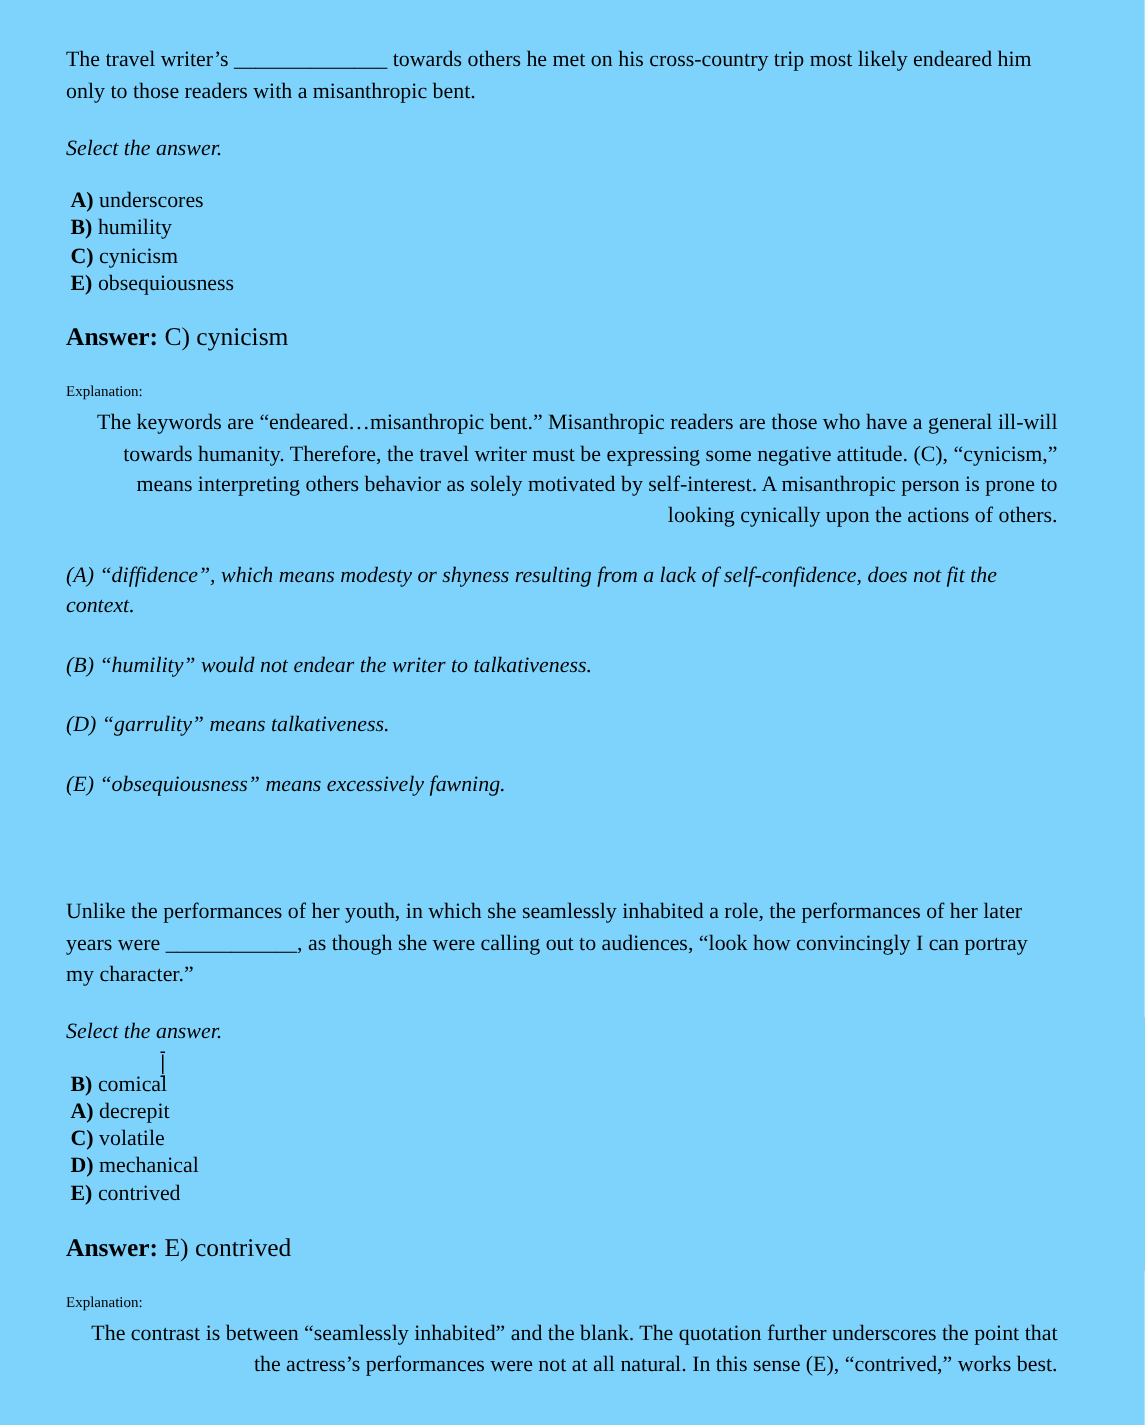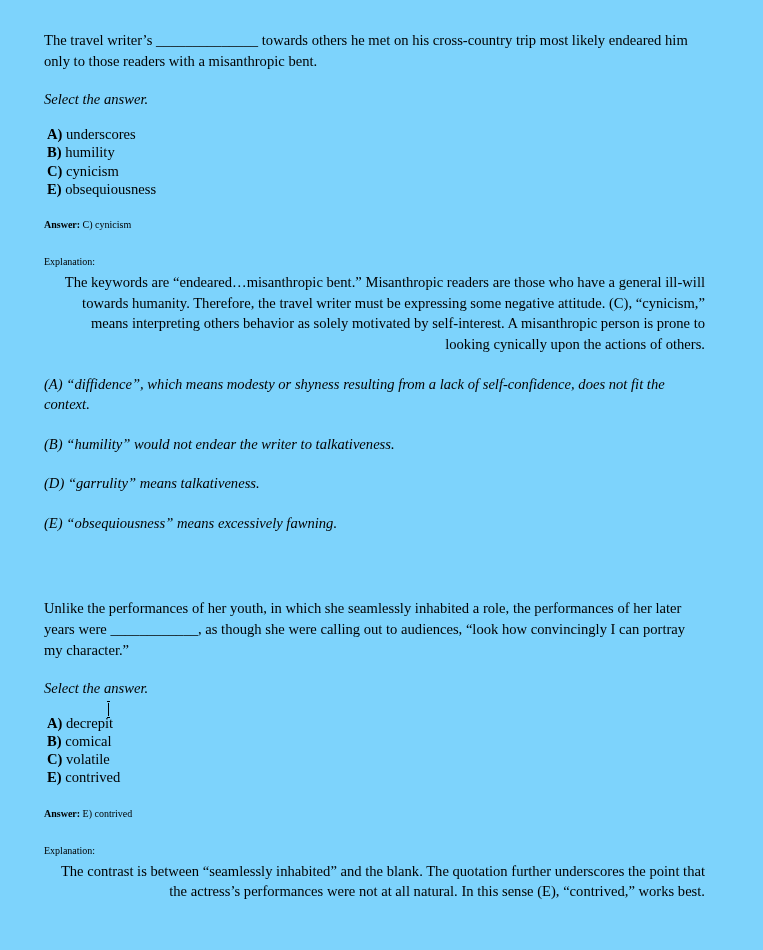--- a/index.html
+++ b/index.html
@@ -49,21 +49,21 @@
   }
   .choices li {
     margin: 0;
     padding: 0;
     white-space: nowrap;
   }
   .choice-letter {
     font-weight: bold;
   }
   .answer-line {
-    font-size: 10px;
+    font-size: 17px;
     line-height: 21px;
     margin: 0;
   }
   .answer-label {
     font-weight: bold;
   }
   .expl-head {
     font-size: 10px;
     line-height: 20px;
     font-weight: normal;
@@ -186,30 +186,34 @@
     <p class="stem">Unlike the performances of her youth, in which she seamlessly inhabited a role, the performances of her later years were ____________, as though she were calling out to audiences, “look how convincingly I can portray my character.”</p>
 
     <div class="sp-prompt"></div>
 
     <p class="prompt">Select the answer.</p>
 
     <div class="sp-choices"></div>
 
     <ul class="choices">
       <li>
+        <span class="choice-letter">B)</span>
+        <span>comical</span>
+      </li>
+      <li>
         <span class="choice-letter">A)</span>
         <span>decrepit</span>
       </li>
       <li>
-        <span class="choice-letter">B)</span>
-        <span>comical</span>
-      </li>
-      <li>
         <span class="choice-letter">C)</span>
         <span>volatile</span>
+      </li>
+      <li>
+        <span class="choice-letter">D)</span>
+        <span>mechanical</span>
       </li>
       <li>
         <span class="choice-letter">E)</span>
         <span>contrived</span>
       </li>
     </ul>
 
     <div class="sp-answer"></div>
 
     <p class="answer-line">

